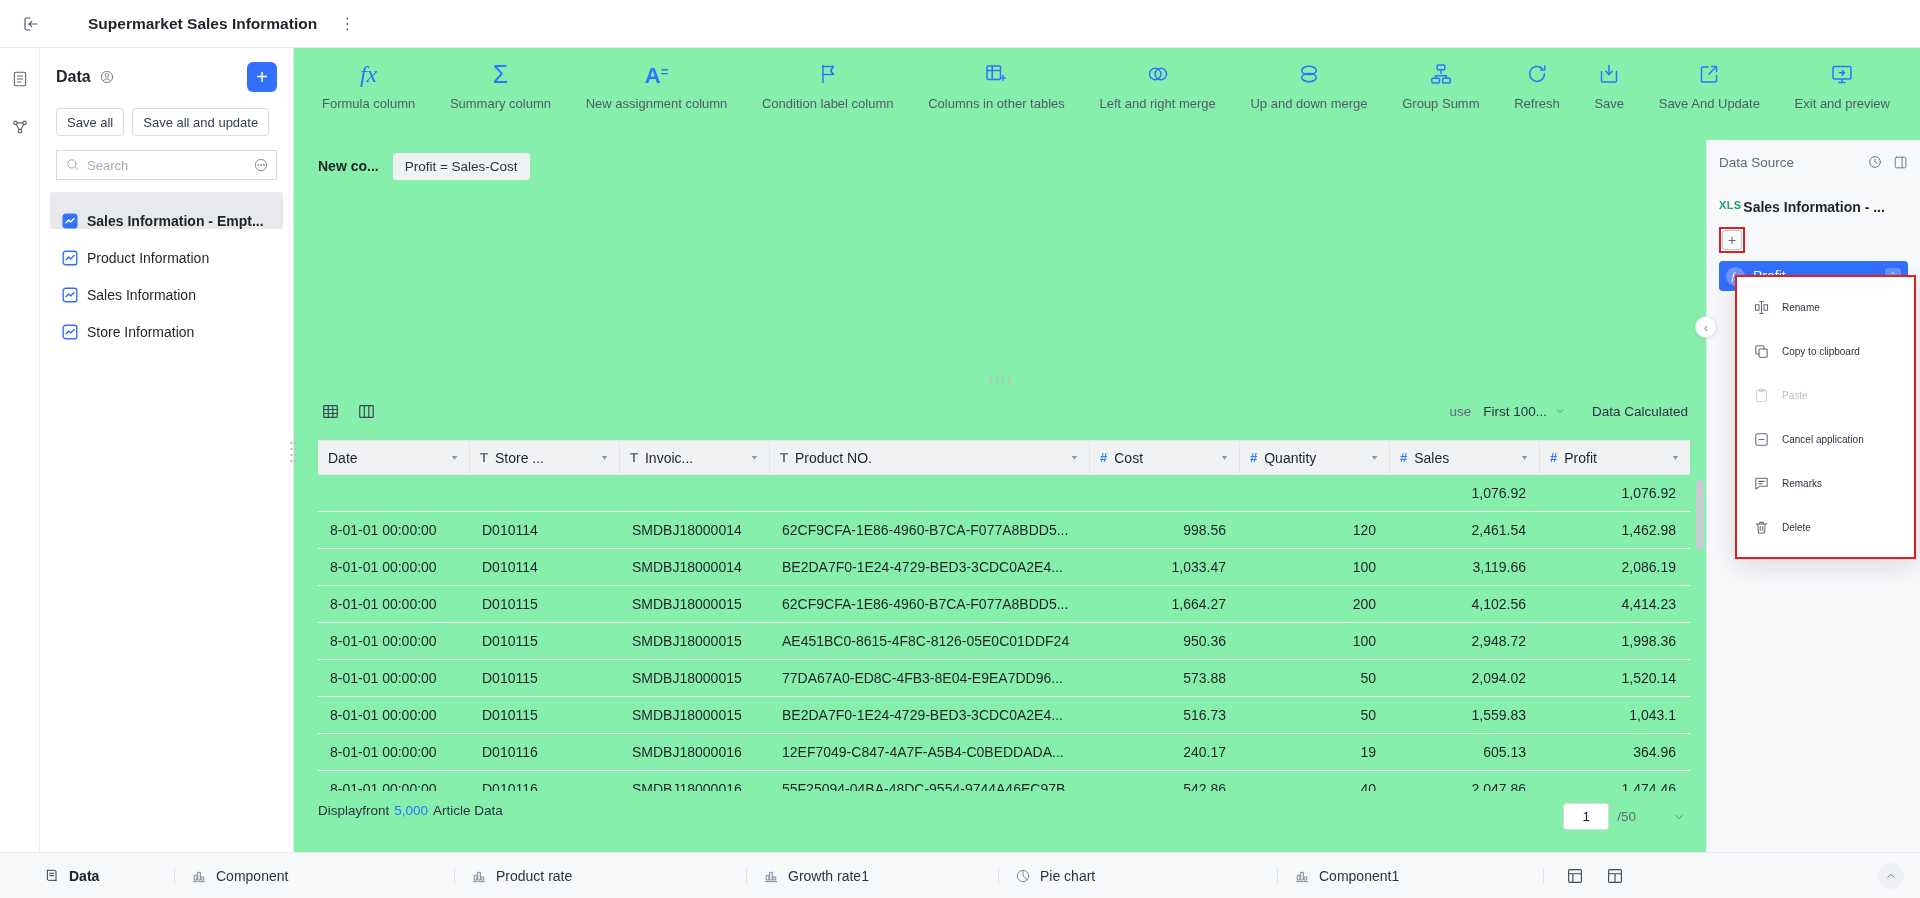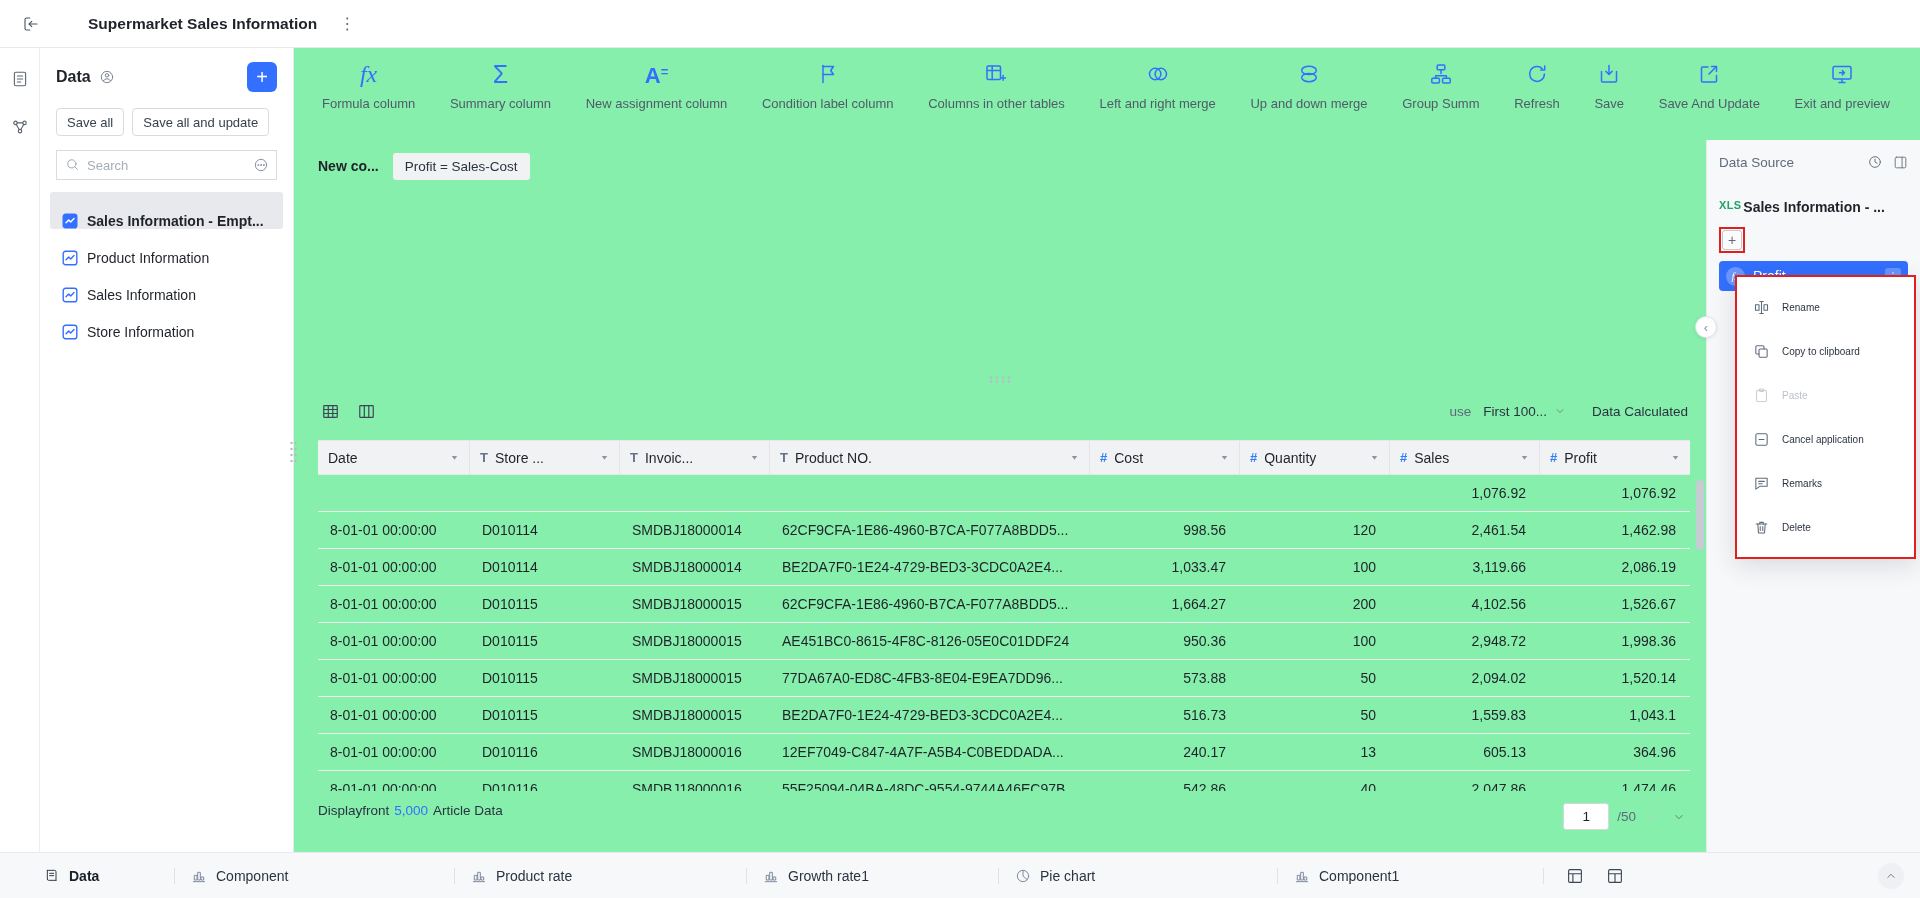--- a/index.html
+++ b/index.html
@@ -508,21 +508,21 @@
                 <div class="g-cell num" style="width: 150px;">2,086.19</div>
               </div>
               <div class="g-row">
                 <div class="g-cell" style="width: 152px;">8-01-01 00:00:00</div>
                 <div class="g-cell" style="width: 150px;">D010115</div>
                 <div class="g-cell" style="width: 150px;">SMDBJ18000015</div>
                 <div class="g-cell" style="width: 320px;">62CF9CFA-1E86-4960-B7CA-F077A8BDD5...</div>
                 <div class="g-cell num" style="width: 150px;">1,664.27</div>
                 <div class="g-cell num" style="width: 150px;">200</div>
                 <div class="g-cell num" style="width: 150px;">4,102.56</div>
-                <div class="g-cell num" style="width: 150px;">1,526.67</div>
+                <div class="g-cell num" style="width: 150px;">4,414.23</div>
               </div>
               <div class="g-row">
                 <div class="g-cell" style="width: 152px;">8-01-01 00:00:00</div>
                 <div class="g-cell" style="width: 150px;">D010115</div>
                 <div class="g-cell" style="width: 150px;">SMDBJ18000015</div>
                 <div class="g-cell" style="width: 320px;">AE451BC0-8615-4F8C-8126-05E0C01DDF24</div>
                 <div class="g-cell num" style="width: 150px;">950.36</div>
                 <div class="g-cell num" style="width: 150px;">100</div>
                 <div class="g-cell num" style="width: 150px;">2,948.72</div>
                 <div class="g-cell num" style="width: 150px;">1,998.36</div>
@@ -546,21 +546,21 @@
                 <div class="g-cell num" style="width: 150px;">50</div>
                 <div class="g-cell num" style="width: 150px;">1,559.83</div>
                 <div class="g-cell num" style="width: 150px;">1,043.1</div>
               </div>
               <div class="g-row">
                 <div class="g-cell" style="width: 152px;">8-01-01 00:00:00</div>
                 <div class="g-cell" style="width: 150px;">D010116</div>
                 <div class="g-cell" style="width: 150px;">SMDBJ18000016</div>
                 <div class="g-cell" style="width: 320px;">12EF7049-C847-4A7F-A5B4-C0BEDDADA...</div>
                 <div class="g-cell num" style="width: 150px;">240.17</div>
-                <div class="g-cell num" style="width: 150px;">13</div>
+                <div class="g-cell num" style="width: 150px;">19</div>
                 <div class="g-cell num" style="width: 150px;">605.13</div>
                 <div class="g-cell num" style="width: 150px;">364.96</div>
               </div>
               <div class="g-row partial">
                 <div class="g-cell" style="width: 152px;">8-01-01 00:00:00</div>
                 <div class="g-cell" style="width: 150px;">D010116</div>
                 <div class="g-cell" style="width: 150px;">SMDBJ18000016</div>
                 <div class="g-cell" style="width: 320px;">55F25094-04BA-48DC-9554-9744A46EC97B...</div>
                 <div class="g-cell num" style="width: 150px;">542.86</div>
                 <div class="g-cell num" style="width: 150px;">40</div>

